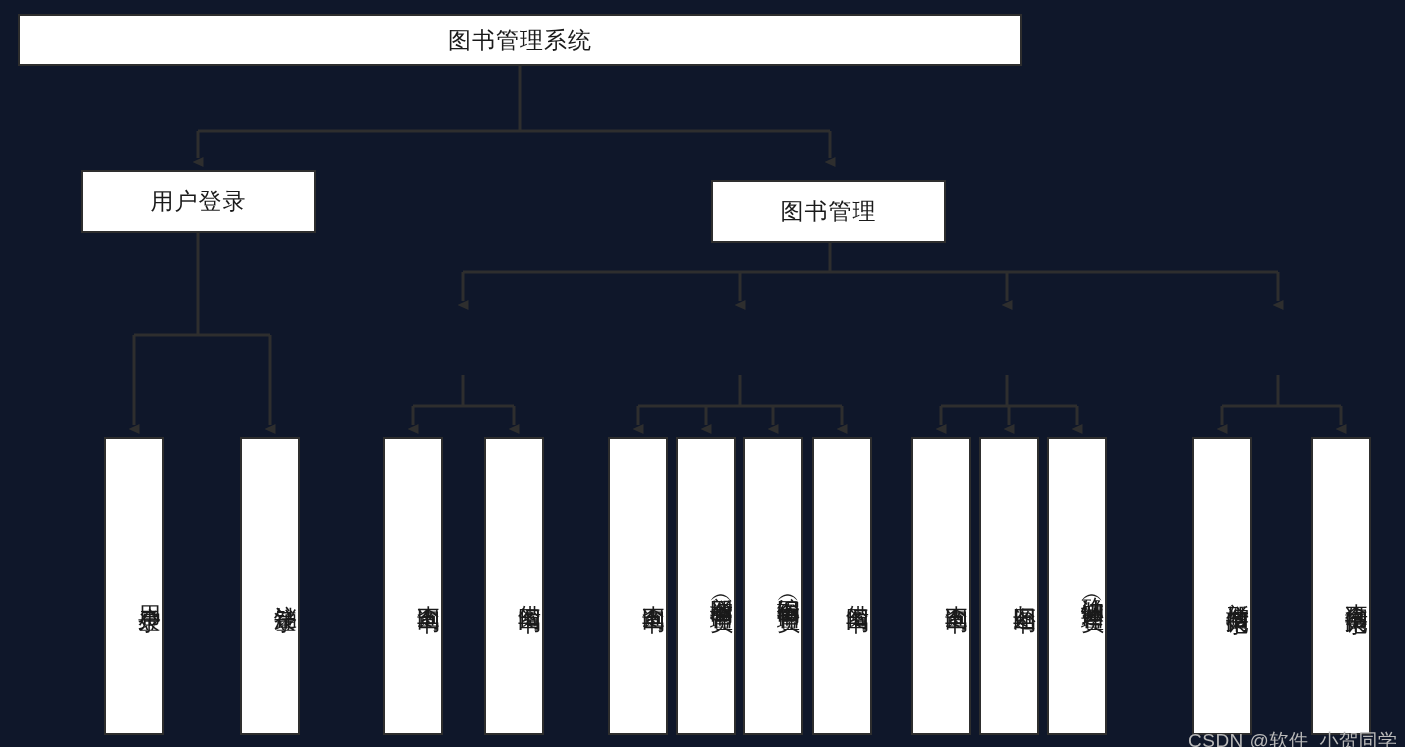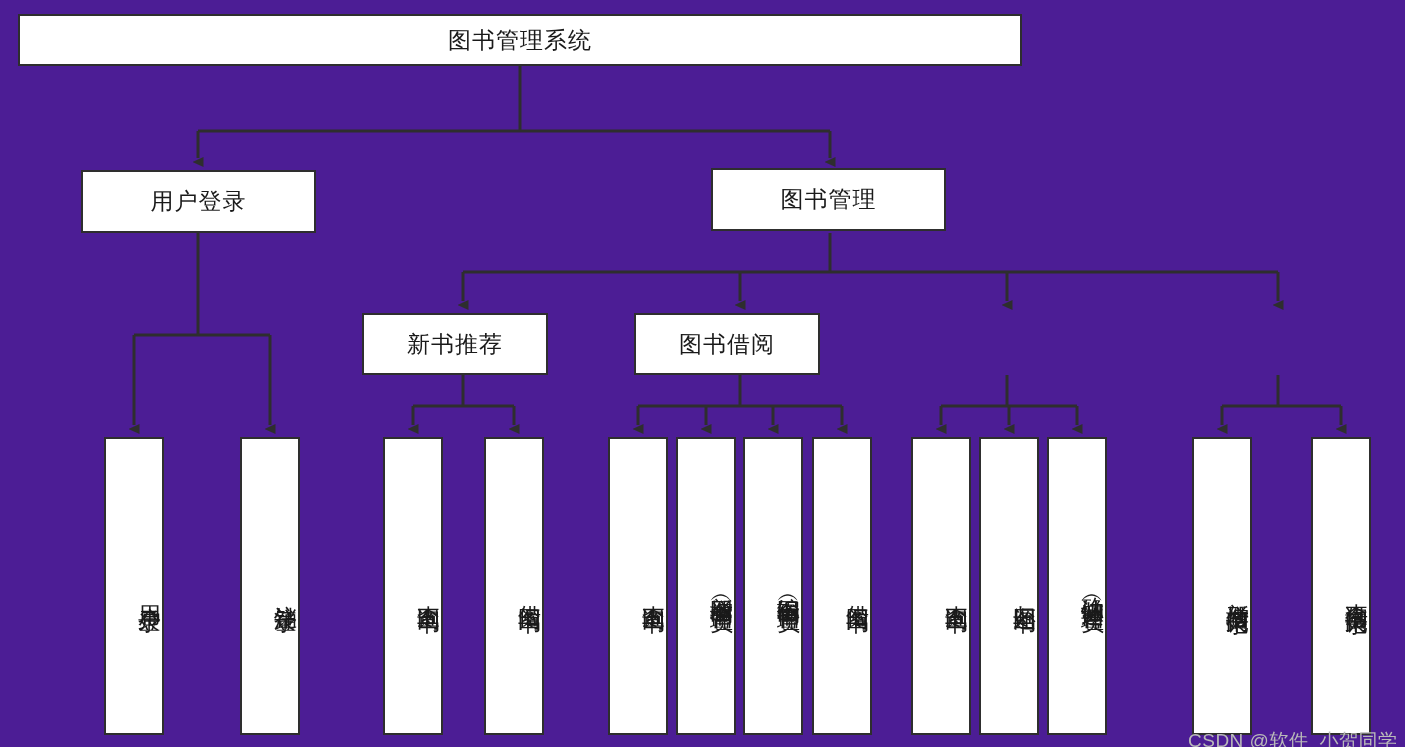--- a/index.html
+++ b/index.html
@@ -7,21 +7,21 @@
     padding: 0;
     background: #ffffff;
   }
   body {
     font-family: "Liberation Sans", "DejaVu Sans", sans-serif;
   }
   #canvas {
     position: relative;
     width: 1405px;
     height: 747px;
-    background: #4c1d95;
+    background: #0f172a;
     overflow: hidden;
   }
   #edges {
     position: absolute;
     left: 0;
     top: 0;
     width: 1405px;
     height: 747px;
     pointer-events: none;
   }
@@ -126,30 +126,24 @@
     </g>
   </svg>
 
   <div class="node horiz" style="left:18px; top:14px; width:1004px; height:52px;">
     <span>图书管理系统</span>
   </div>
 
   <div class="node horiz" style="left:81px; top:170px; width:235px; height:63px;">
     <span>用户登录</span>
   </div>
-  <div class="node horiz" style="left:711px; top:168px; width:235px; height:63px;">
+  <div class="node horiz" style="left:711px; top:180px; width:235px; height:63px;">
     <span>图书管理</span>
   </div>
 
-  <div class="node horiz" style="left:362px; top:313px; width:186px; height:62px;">
-    <span>新书推荐</span>
-  </div>
-  <div class="node horiz" style="left:634px; top:313px; width:186px; height:62px;">
-    <span>图书借阅</span>
-  </div>
 
   <div class="node vert" style="left:104px; top:437px; width:60px; height:298px;">
     <span class="vlabel">用户登录</span>
   </div>
   <div class="node vert" style="left:240px; top:437px; width:60px; height:298px;">
     <span class="vlabel">注销登录</span>
   </div>
 
   <div class="node vert" style="left:383px; top:437px; width:60px; height:298px;">
     <span class="vlabel">查询图书</span>

